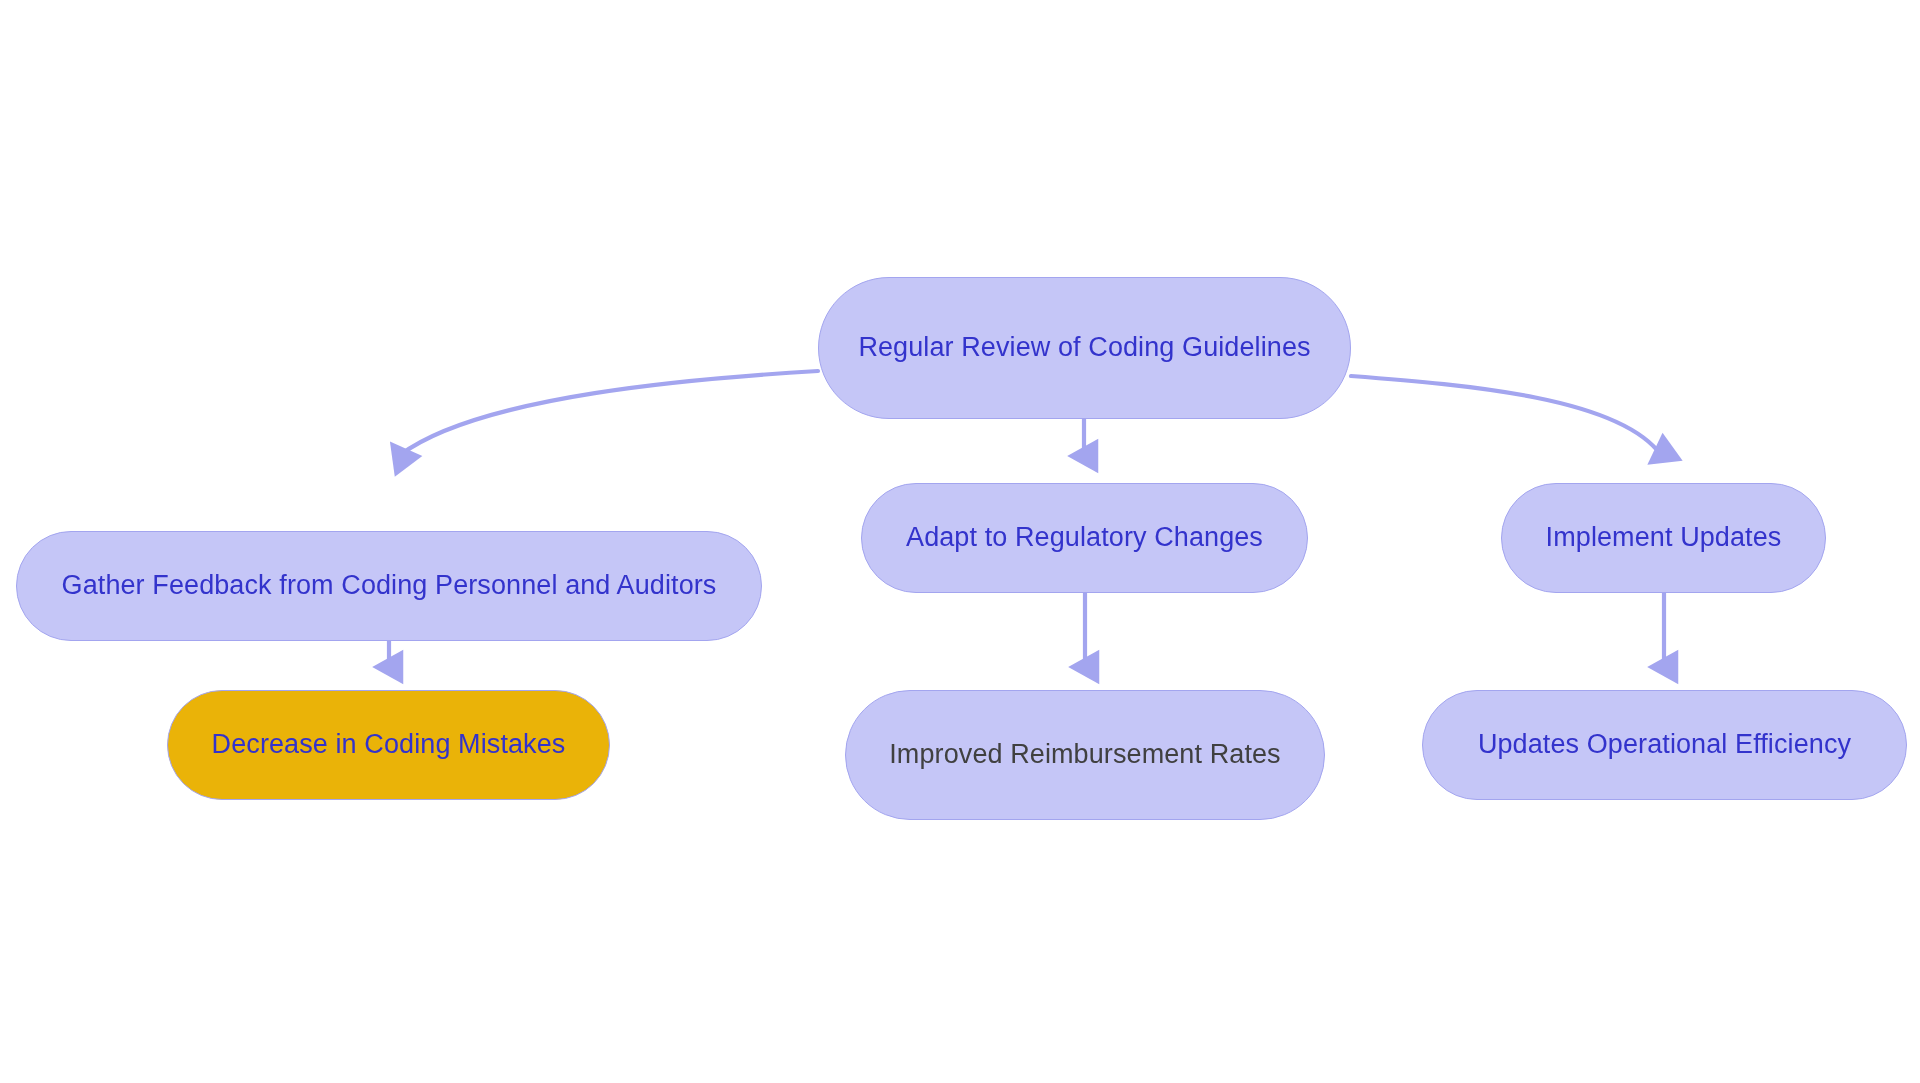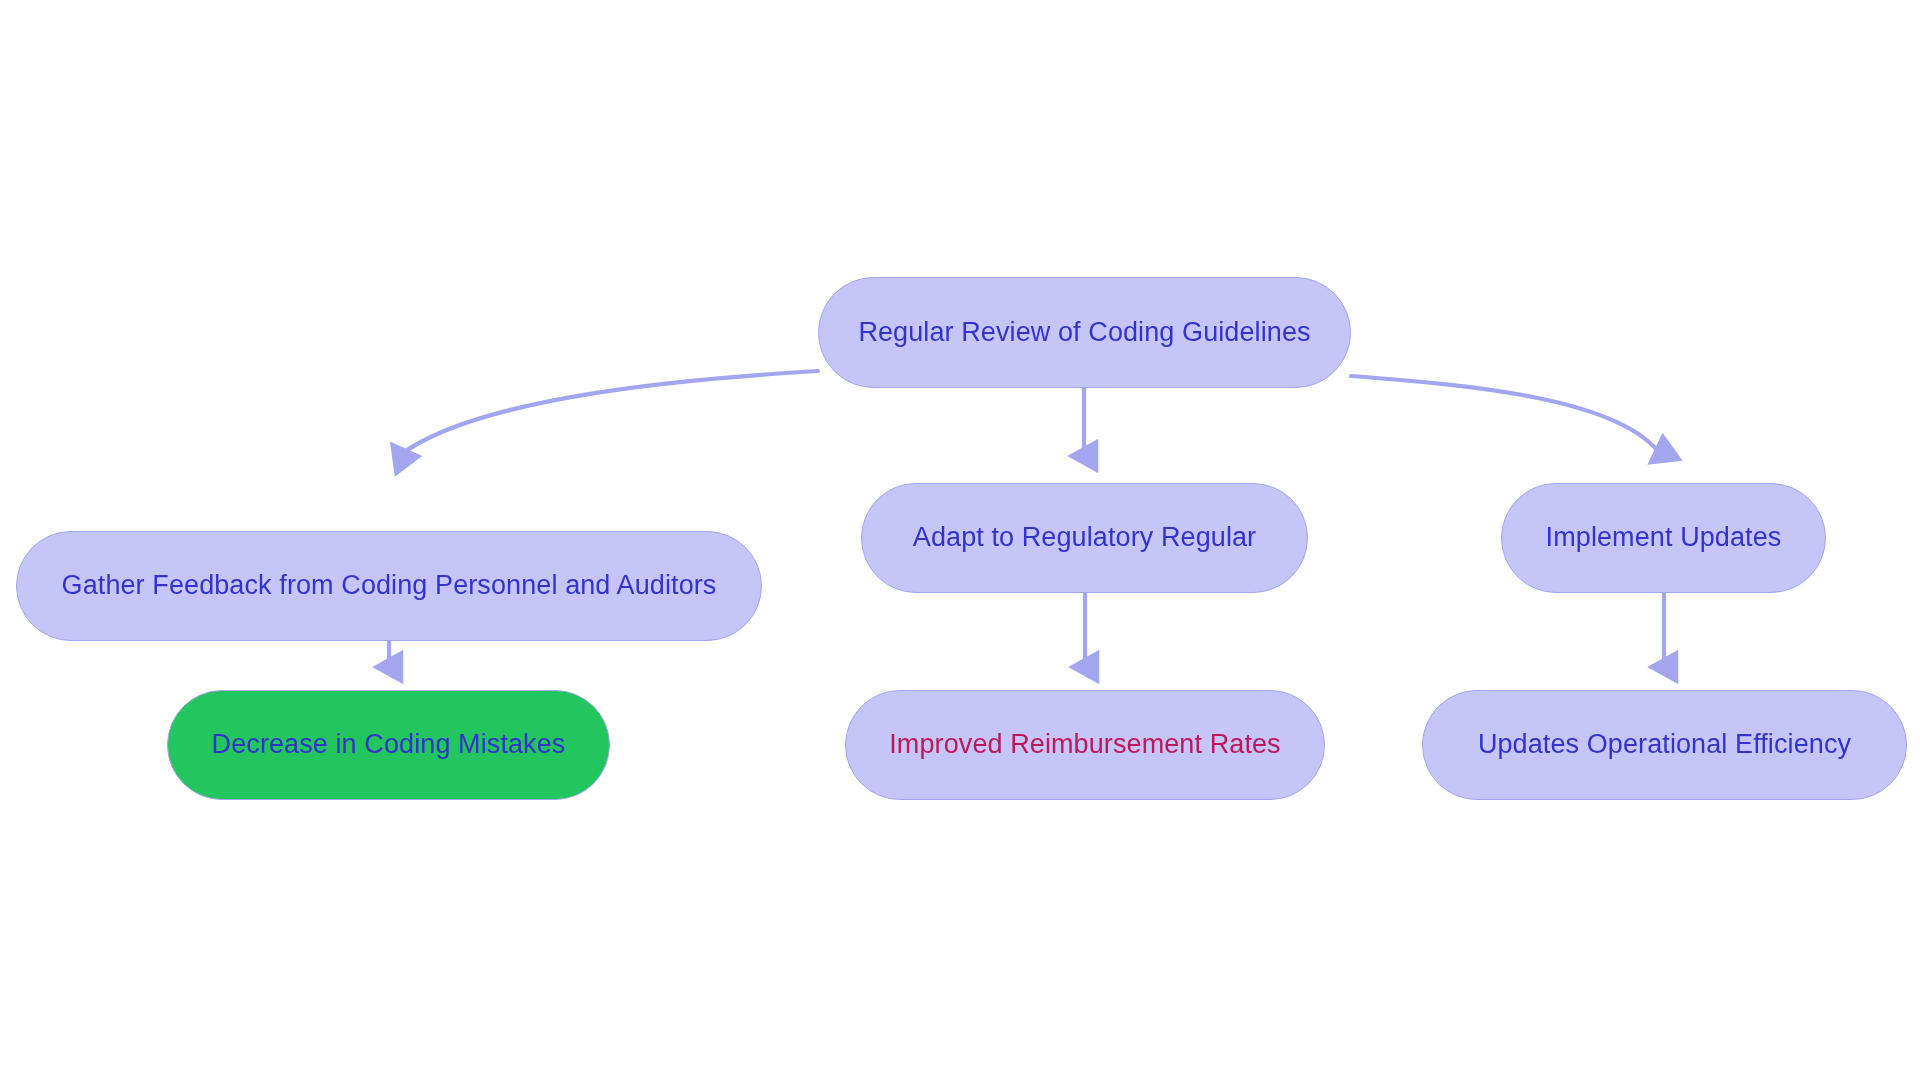--- a/index.html
+++ b/index.html
@@ -67,41 +67,41 @@
 
     <path d="M 1351 376 C 1470 385, 1620 398, 1661 455" fill="none" stroke="#a3a5ef" stroke-width="4.2" stroke-linecap="round" marker-end="url(#arrowhead)"></path>
 
     <path d="M 389 593 L 389 667" fill="none" stroke="#a3a5ef" stroke-width="4.2" stroke-linecap="round" marker-end="url(#arrowhead)"></path>
 
     <path d="M 1085 593 L 1085 667" fill="none" stroke="#a3a5ef" stroke-width="4.2" stroke-linecap="round" marker-end="url(#arrowhead)"></path>
 
     <path d="M 1664 593 L 1664 667" fill="none" stroke="#a3a5ef" stroke-width="4.2" stroke-linecap="round" marker-end="url(#arrowhead)"></path>
   </svg>
 
-  <div class="node" style="left: 818px; top: 277px; width: 533px; height: 111px; background: rgb(197, 198, 247); border-color: rgb(163, 165, 239); color: rgb(51, 51, 204);">
+  <div class="node" style="left: 818px; top: 277px; width: 533px; height: 142px; background: rgb(197, 198, 247); border-color: rgb(163, 165, 239); color: rgb(51, 51, 204);">
     <span class="node-label">Regular Review of Coding Guidelines</span>
   </div>
 
   <div class="node" style="left: 16px; top: 483px; width: 746px; height: 110px; background: rgb(197, 198, 247); border-color: rgb(163, 165, 239); color: rgb(51, 51, 204); margin-top: 48px;">
     <span class="node-label">Gather Feedback from Coding Personnel and Auditors</span>
   </div>
 
   <div class="node" style="left: 861px; top: 483px; width: 447px; height: 110px; background: rgb(197, 198, 247); border-color: rgb(163, 165, 239); color: rgb(51, 51, 204);">
-    <span class="node-label">Adapt to Regulatory Regular</span>
+    <span class="node-label">Adapt to Regulatory Changes</span>
   </div>
 
   <div class="node" style="left: 1501px; top: 483px; width: 325px; height: 110px; background: rgb(197, 198, 247); border-color: rgb(163, 165, 239); color: rgb(51, 51, 204); text-align: right;">
     <span class="node-label">Implement Updates</span>
   </div>
 
-  <div class="node" style="left: 167px; top: 690px; width: 443px; height: 110px; background: #22c55e; border-color: rgb(163, 165, 239); color: rgb(51, 51, 204);">
+  <div class="node" style="left: 167px; top: 690px; width: 443px; height: 110px; background: #eab308; border-color: rgb(163, 165, 239); color: rgb(51, 51, 204);">
     <span class="node-label">Decrease in Coding Mistakes</span>
   </div>
 
-  <div class="node" style="left: 845px; top: 690px; width: 480px; height: 110px; background: rgb(197, 198, 247); border-color: rgb(163, 165, 239); color: #be185d;">
+  <div class="node" style="left: 845px; top: 690px; width: 480px; height: 130px; background: rgb(197, 198, 247); border-color: rgb(163, 165, 239); color: #404040;">
     <span class="node-label">Improved Reimbursement Rates</span>
   </div>
 
   <div class="node" style="left: 1422px; top: 690px; width: 485px; height: 110px; background: rgb(197, 198, 247); border-color: rgb(163, 165, 239); color: rgb(51, 51, 204);">
     <span class="node-label">Updates Operational Efficiency</span>
   </div>
 
 </div>
 
 </body></html>

